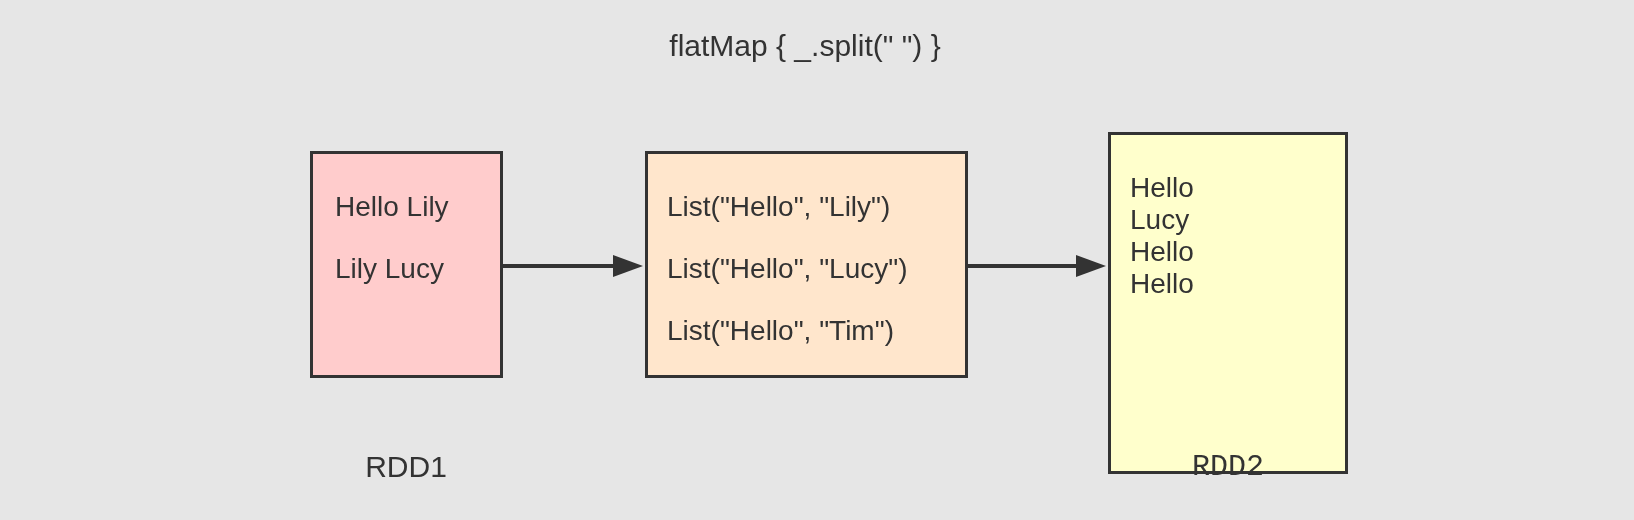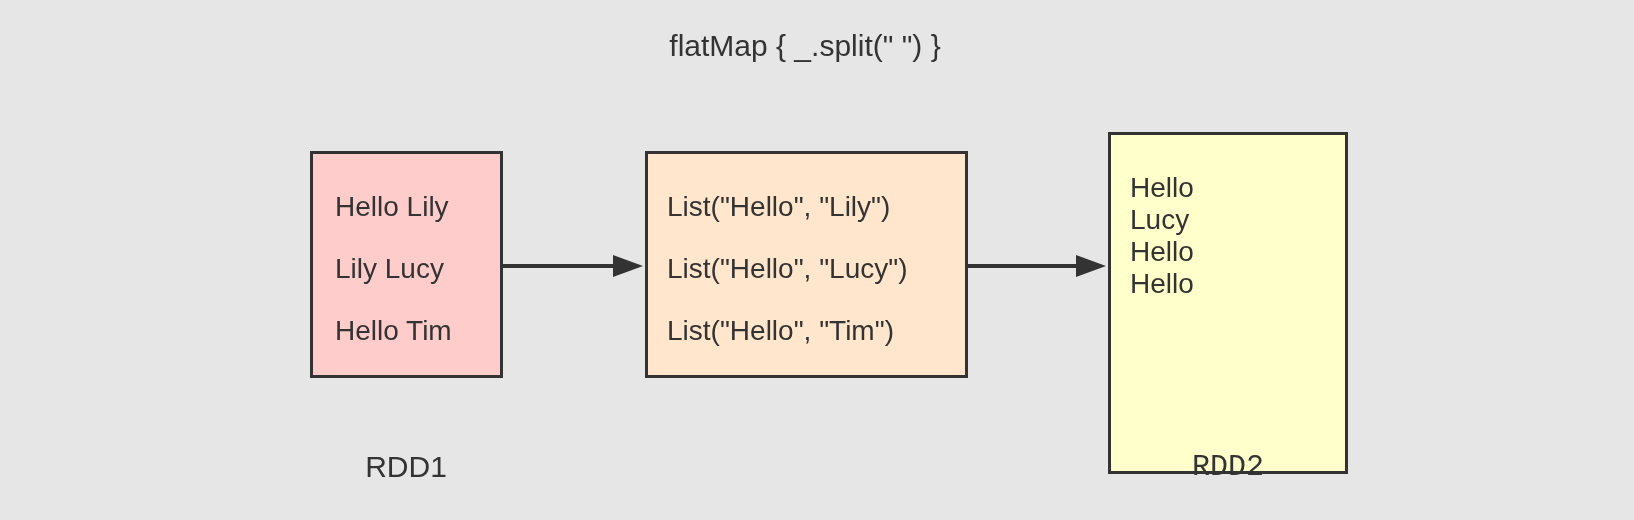--- a/index.html
+++ b/index.html
@@ -72,21 +72,20 @@
   .arrow polygon { fill: var(--color-stroke, #333333); }
 </style>
 </head>
 <body>
 
 <div class="diagram-title">flatMap { _.split(" ") }</div>
 
 <div class="box box-rdd1">
   <div class="line">Hello Lily</div>
   <div class="line">Lily Lucy</div>
-  <div class="line">Hello Tim</div>
 </div>
 
 <svg class="arrow arrow-1" viewBox="0 0 142 32" xmlns="http://www.w3.org/2000/svg">
   <line x1="0" y1="16" x2="112" y2="16"></line>
   <polygon points="110,5 140,16 110,27"></polygon>
 </svg>
 
 <div class="box box-mid">
   <div class="line">List("Hello", "Lily")</div>
   <div class="line">List("Hello", "Lucy")</div>

